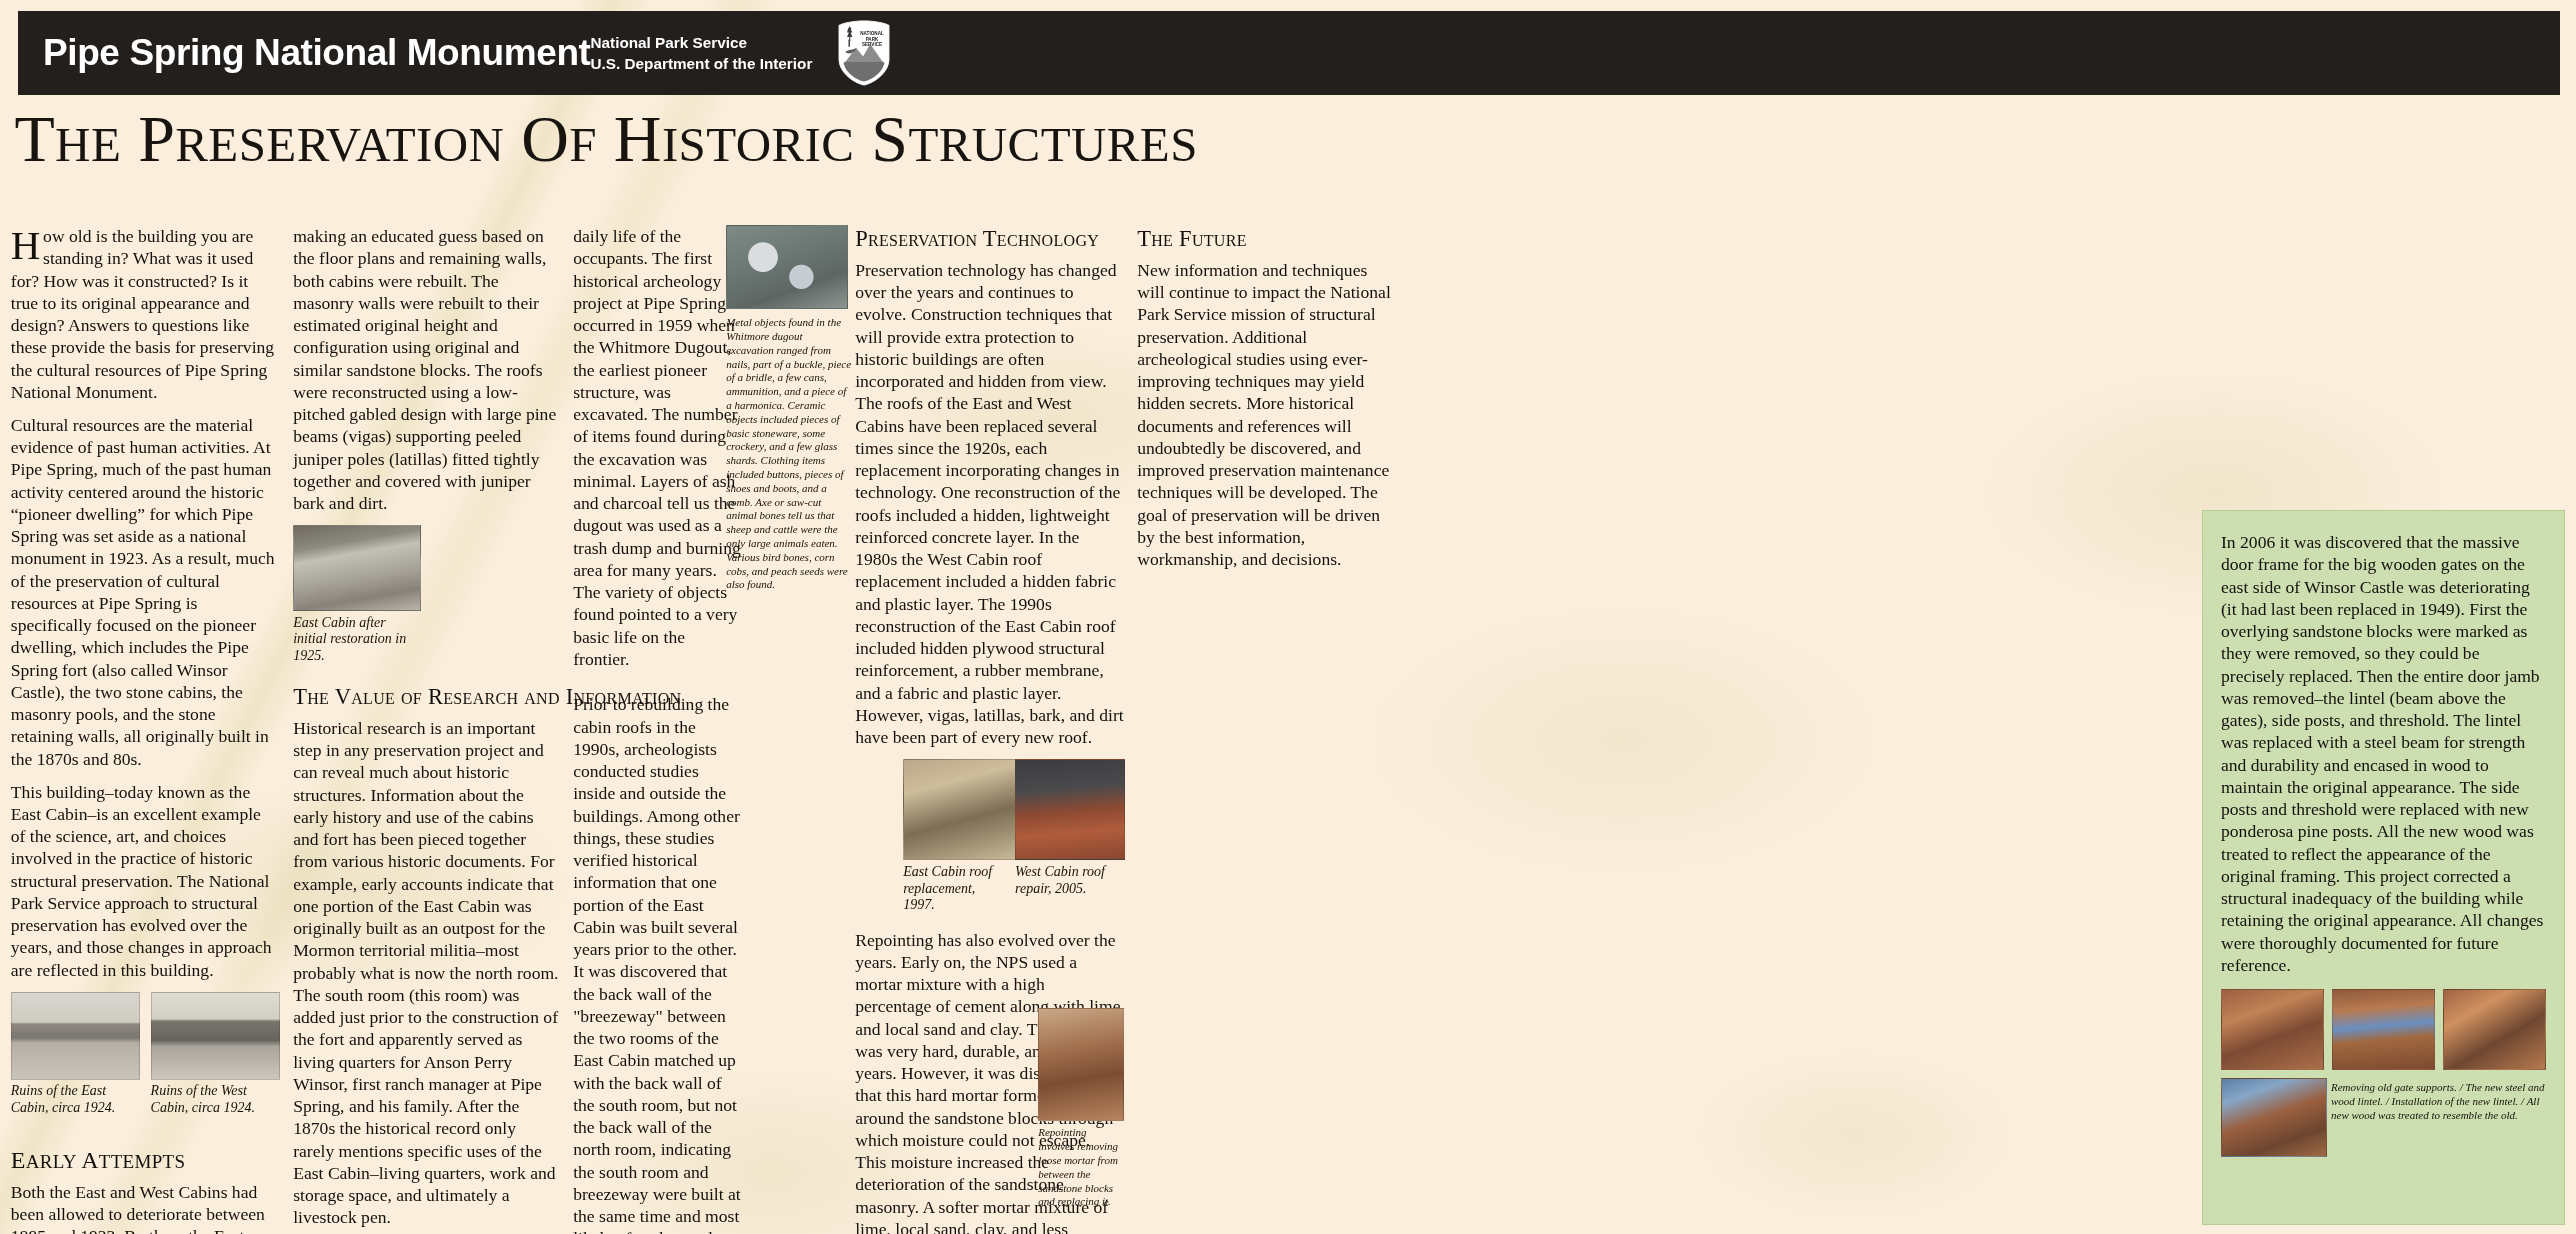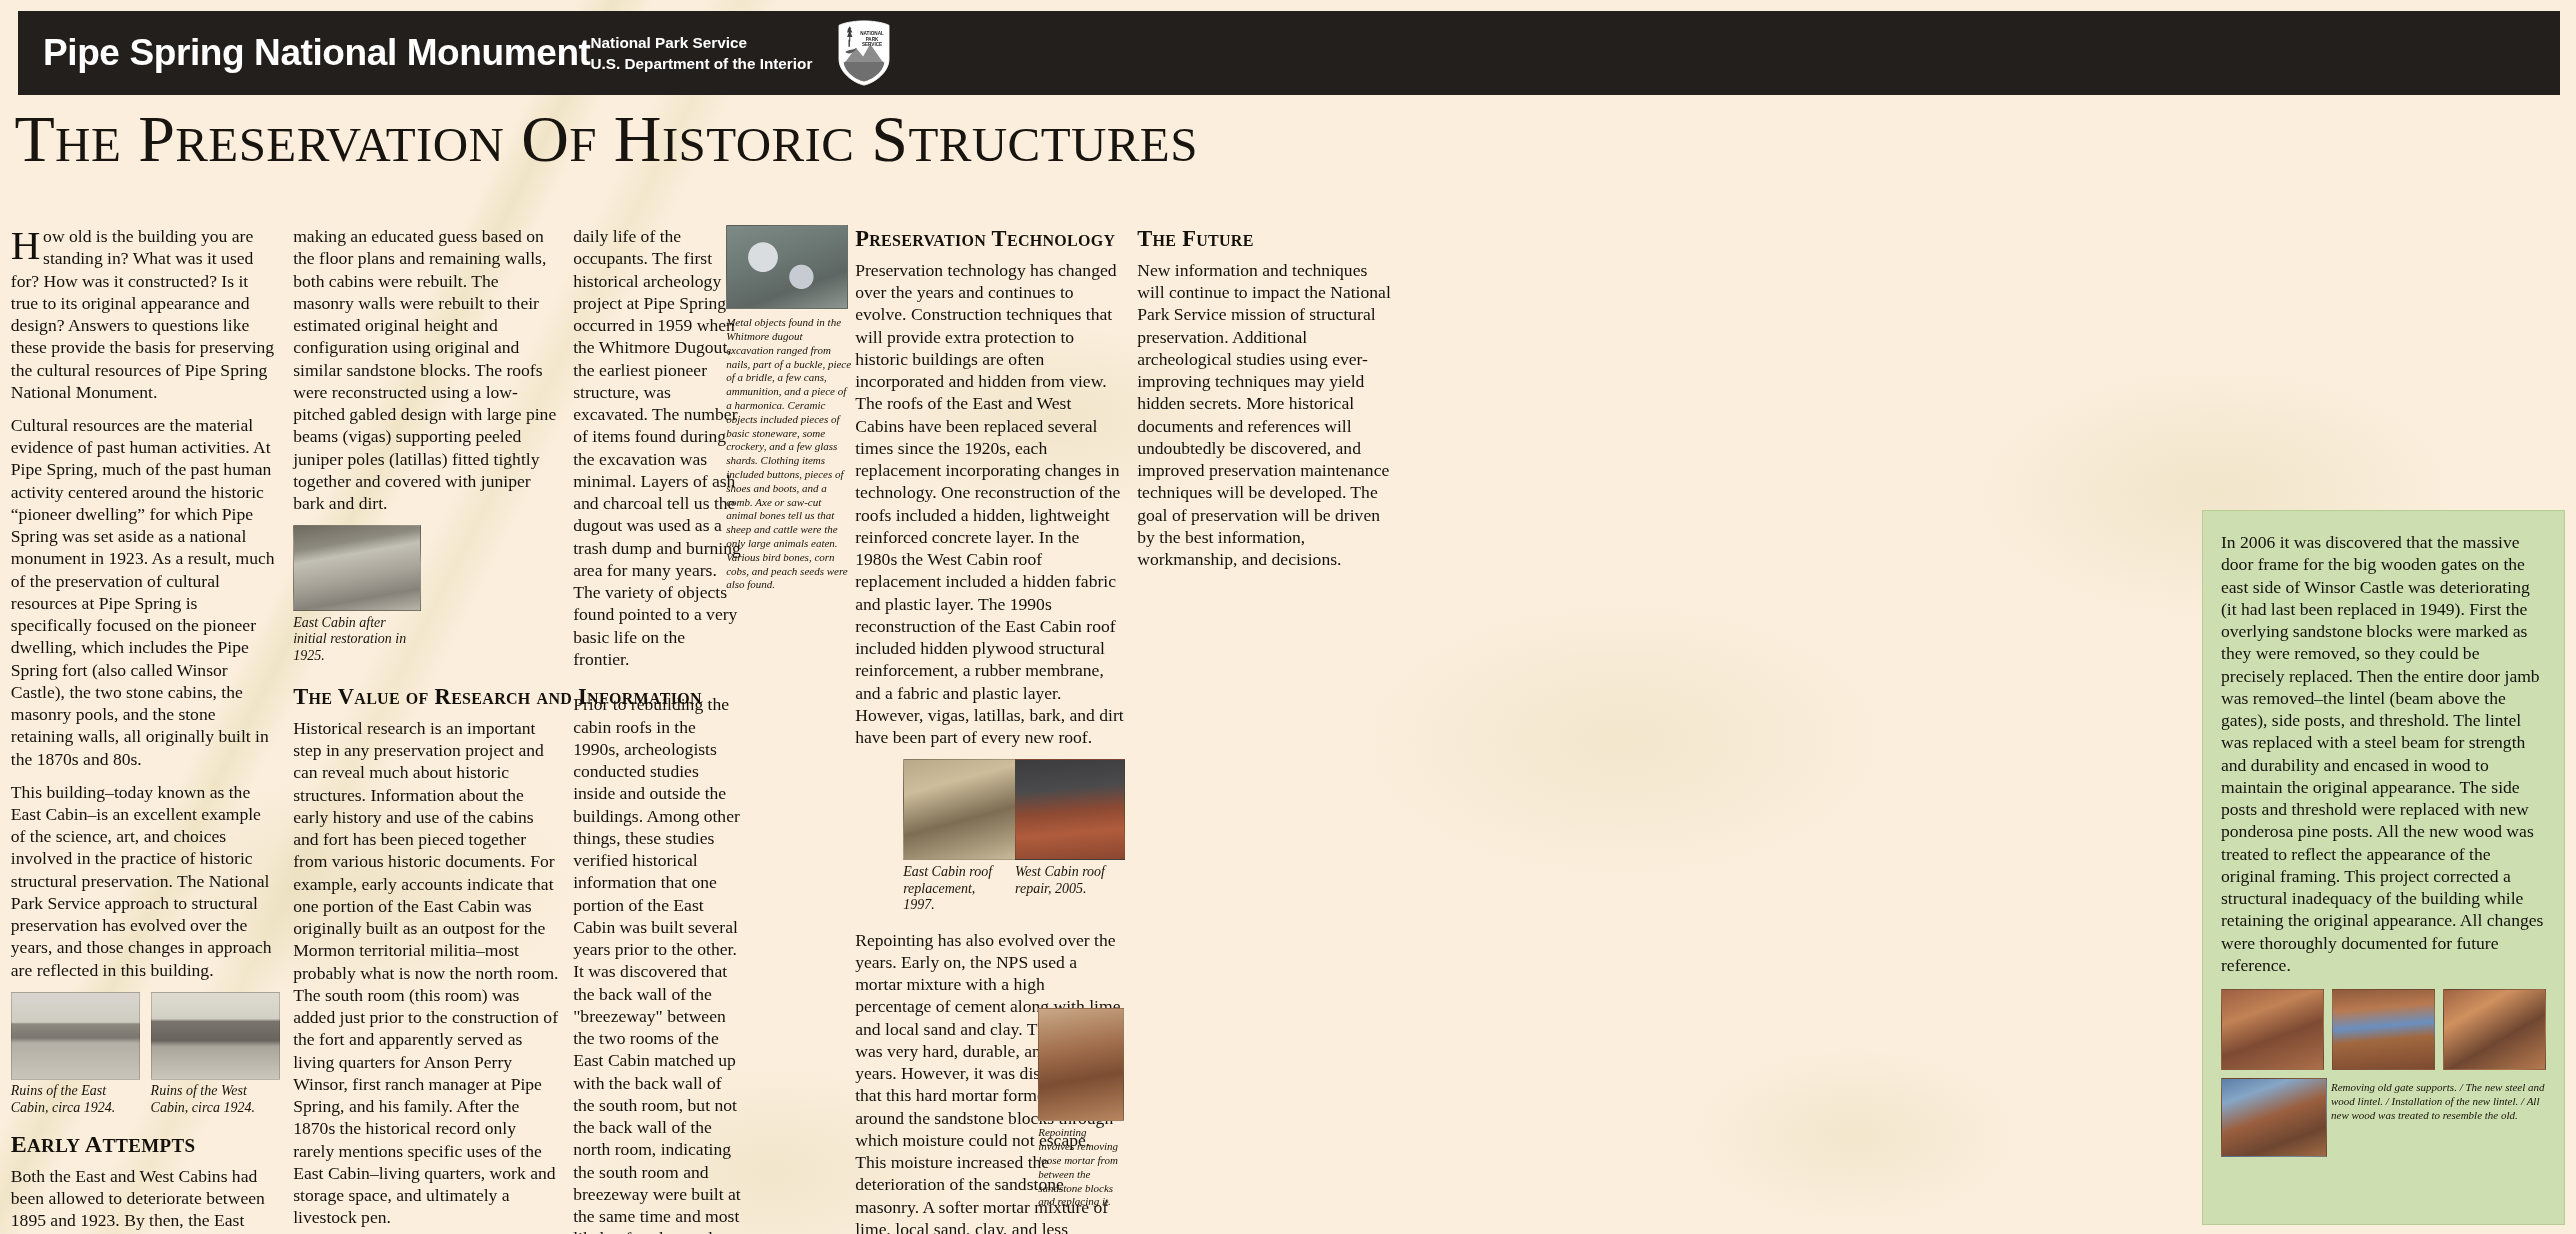--- a/index.html
+++ b/index.html
@@ -99,21 +99,20 @@
   .c5 { left: 848px;  width: 269px; }
   .c6 { left: 1130px; width: 257px; }
 
   
   .sec-head {
     font-size: 24px;
     color: #14110c;
     margin: 12.6px 0 5.4px 0;
     letter-spacing: 0.3px;
     white-space: nowrap;
-    font-weight: bold;
   }
   .sec-head .cap { font-size: 24px; }
   .sec-head .sc  { font-size: 19px; }
 
   
   .dropcap::first-letter {
     font-size: 41px;
     line-height: 0.82;
     float: left;
     padding: 3.6px 2.7px 0 0;
@@ -230,21 +229,21 @@
         <div style="width:129px;">
           <div class="photo bw1 ph-border" style="width:129px;height:88px;"></div>
           <div class="cap-txt">Ruins of the East Cabin, circa 1924.</div>
         </div>
         <div style="width:129px;">
           <div class="photo bw2 ph-border" style="width:129px;height:88px;"></div>
           <div class="cap-txt">Ruins of the West Cabin, circa 1924.</div>
         </div>
       </div>
 
-      <div class="sec-head" style="margin-top:12px;">
+      <div class="sec-head" style="margin-top:28px;">
         <span class="cap">E</span><span class="sc">ARLY </span><span class="cap">A</span><span class="sc">TTEMPTS</span>
       </div>
       <p>Both the East and West Cabins had been allowed to deteriorate between 1895 and 1923. By then, the East Cabin was being used as an animal pen.</p>
 
     </div>
 
     <div class="col c2">
       <p>making an educated guess based on the floor plans and remaining walls, both cabins were rebuilt. The masonry walls were rebuilt to their estimated original height and configuration using original and similar sandstone blocks. The roofs were reconstructed using a low-pitched gabled design with large pine beams (vigas) supporting peeled juniper poles (latillas) fitted tightly together and covered with juniper bark and dirt.</p>
 
       <div class="pair" style="margin-top:7.2px;">

